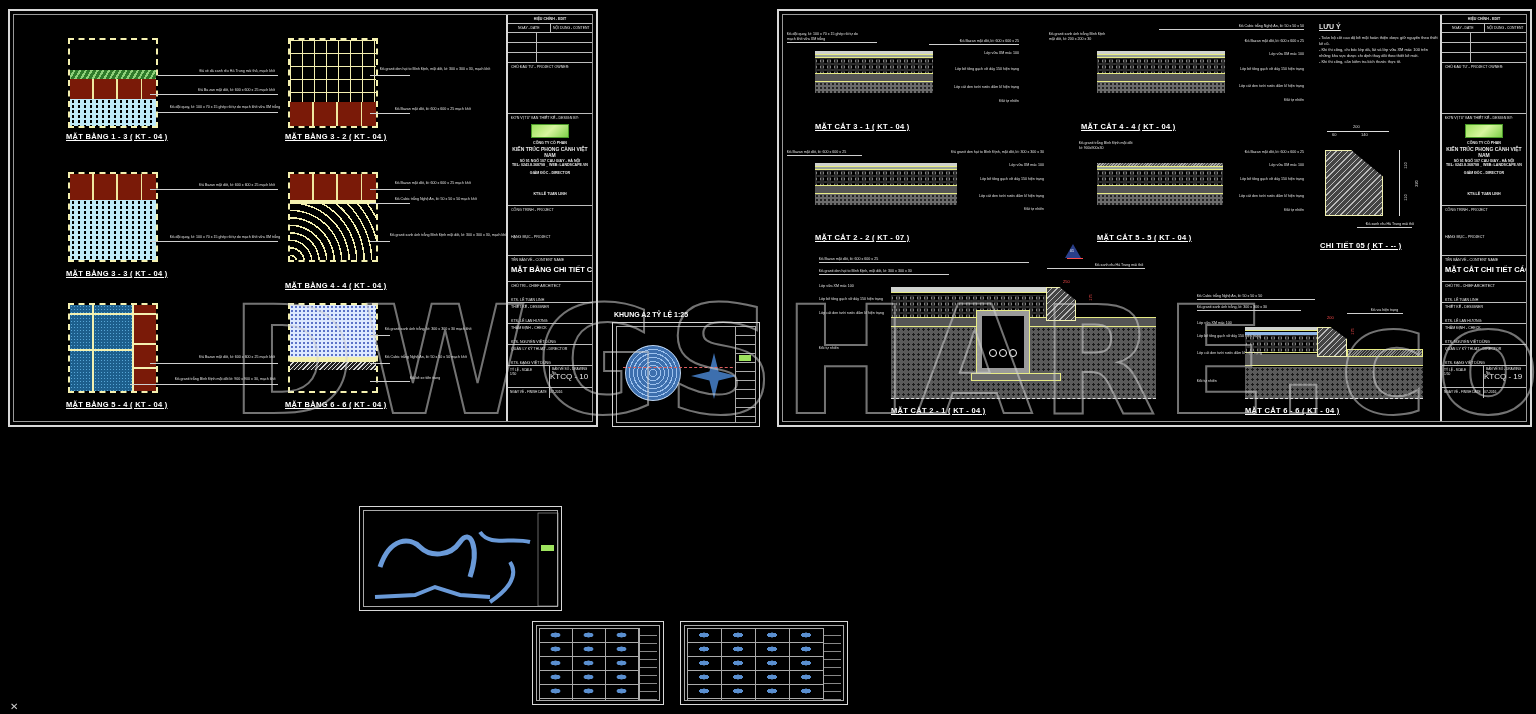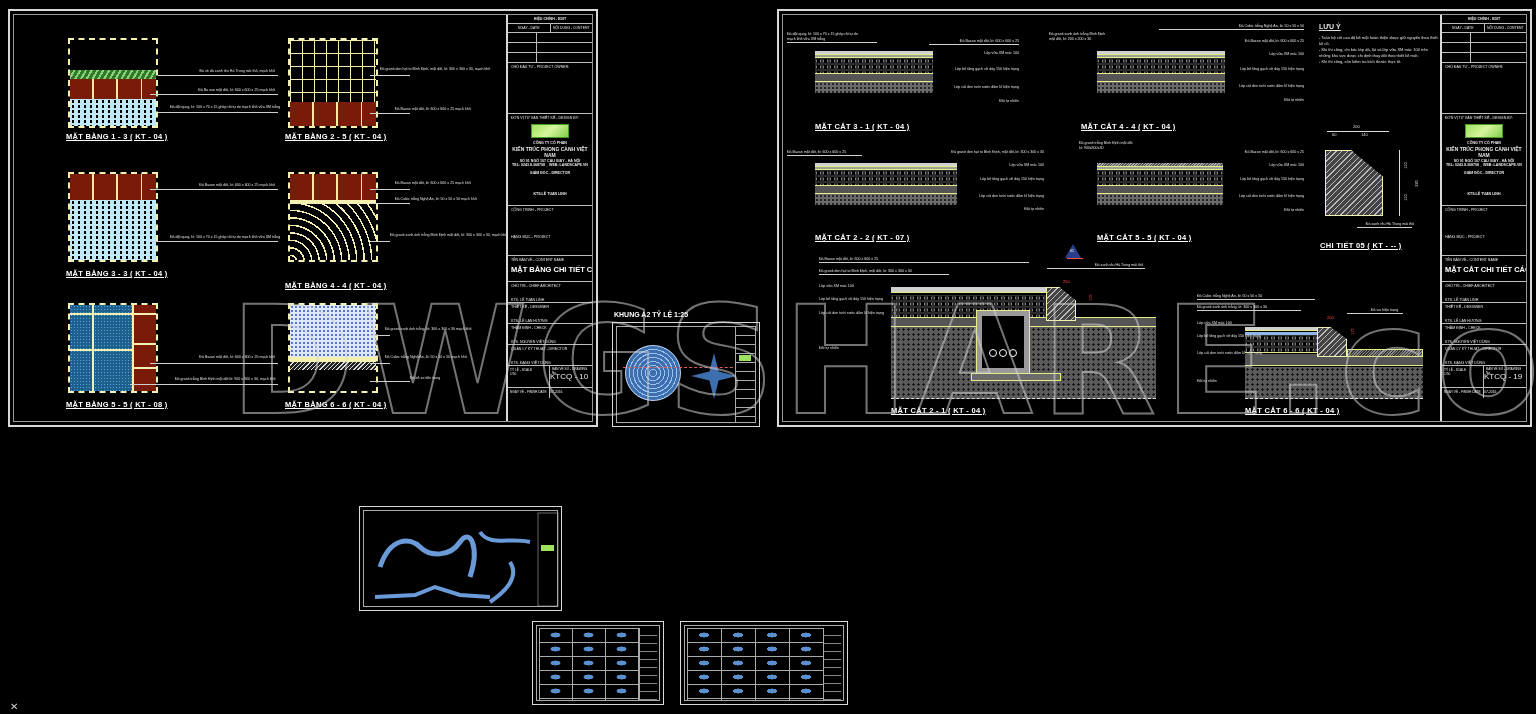--- a/index.html
+++ b/index.html
@@ -85,21 +85,21 @@
   <div class="label" style="left:56px;top:121px">MẶT BẰNG 1 - 3 ( KT - 04 )</div>
 
   <div class="plan" style="left:278px;top:27px;width:90px;height:90px;">
     <div class="tiles" style="height:62px"></div>
     <div class="brickgrid" style="height:26px"></div>
   </div>
   <div class="leader" style="left:360px;top:64px;width:40px"></div>
   <div class="note" style="left:370px;top:56px;width:120px;text-align:left">Đá granit đen hạt to Bình Định, mặt đốt, kt: 300 x 300 x 30, mạch khít</div>
   <div class="leader" style="left:360px;top:102px;width:40px"></div>
   <div class="note" style="left:385px;top:96px;width:100px;text-align:left">Đá Bazan mặt đốt, kt: 600 x 600 x 25 mạch khít</div>
-  <div class="label" style="left:275px;top:121px">MẶT BẰNG 2 - 5 ( KT - 04 )</div>
+  <div class="label" style="left:275px;top:121px">MẶT BẰNG 3 - 2 ( KT - 04 )</div>
 
   <div class="plan" style="left:58px;top:161px;width:90px;height:90px;">
     <div class="brickgrid" style="height:26px"></div>
     <div class="pebble" style="height:62px"></div>
   </div>
   <div class="leader" style="left:140px;top:178px;width:128px"></div>
   <div class="note" style="left:175px;top:172px;width:90px">Đá Bazan mặt đốt, kt: 600 x 600 x 25 mạch khít</div>
   <div class="leader" style="left:140px;top:230px;width:128px"></div>
   <div class="note" style="left:160px;top:224px;width:105px">Đá dặt quay, kt: 100 x 70 x 15 ghép rối tự do mạch khít vữa XM trắng</div>
   <div class="label" style="left:56px;top:258px">MẶT BẰNG 3 - 3 ( KT - 04 )</div>
@@ -118,21 +118,21 @@
   <div class="label" style="left:275px;top:270px">MẶT BẰNG 4 - 4 ( KT - 04 )</div>
 
   <div class="plan" style="left:58px;top:292px;width:90px;height:90px;display:flex;">
     <div class="bluehatch" style="flex:0 0 64px;border-right:2px solid #f4f1b0;background-image:linear-gradient(90deg,transparent 22px,#f4f1b0 22px,#f4f1b0 24px,transparent 24px),linear-gradient(transparent 8px,#f4f1b0 8px,#f4f1b0 10px,transparent 10px,transparent 44px,#f4f1b0 44px,#f4f1b0 46px,transparent 46px),radial-gradient(circle,#56a5d6 20%,transparent 22%);background-size:100% 100%,100% 100%,3px 3px;"></div>
     <div class="brick" style="flex:1;background-image:linear-gradient(transparent 8px,#f4f1b0 8px,#f4f1b0 10px,transparent 10px,transparent 38px,#f4f1b0 38px,#f4f1b0 40px,transparent 40px,transparent 62px,#f4f1b0 62px,#f4f1b0 64px,transparent 64px)"></div>
   </div>
   <div class="leader" style="left:140px;top:352px;width:128px"></div>
   <div class="note" style="left:175px;top:344px;width:90px">Đá Bazan mặt đốt, kt: 600 x 600 x 25 mạch khít</div>
   <div class="leader" style="left:120px;top:373px;width:148px"></div>
   <div class="note" style="left:165px;top:366px;width:100px">Đá granit trắng Bình Định mặt đốt kt: 900 x 900 x 30, mạch khít</div>
-  <div class="label" style="left:56px;top:389px">MẶT BẰNG 5 - 5 ( KT - 08 )</div>
+  <div class="label" style="left:56px;top:389px">MẶT BẰNG 5 - 4 ( KT - 04 )</div>
 
   <div class="plan" style="left:278px;top:292px;width:90px;height:90px;">
     <div class="lightblue" style="height:52px"></div>
     <div style="height:5px;background:#f4f1b0"></div>
     <div class="grayhatch" style="height:8px"></div>
     <div style="height:23px;background:#000"></div>
   </div>
   <div class="leader" style="left:360px;top:324px;width:20px"></div>
   <div class="note" style="left:375px;top:316px;width:110px;text-align:left">Đá granit xanh ánh trắng, kt: 300 x 300 x 30 mạch khít</div>
   <div class="leader" style="left:360px;top:352px;width:20px"></div>

